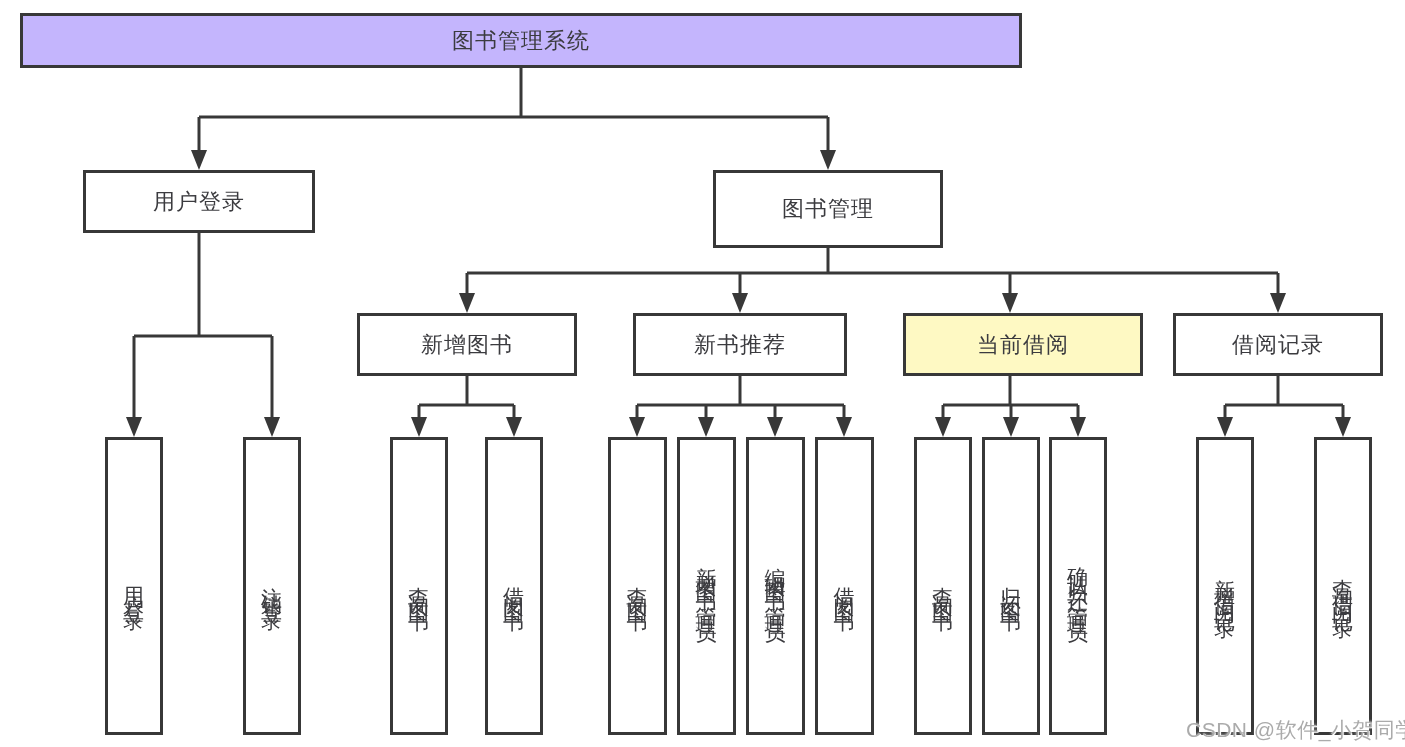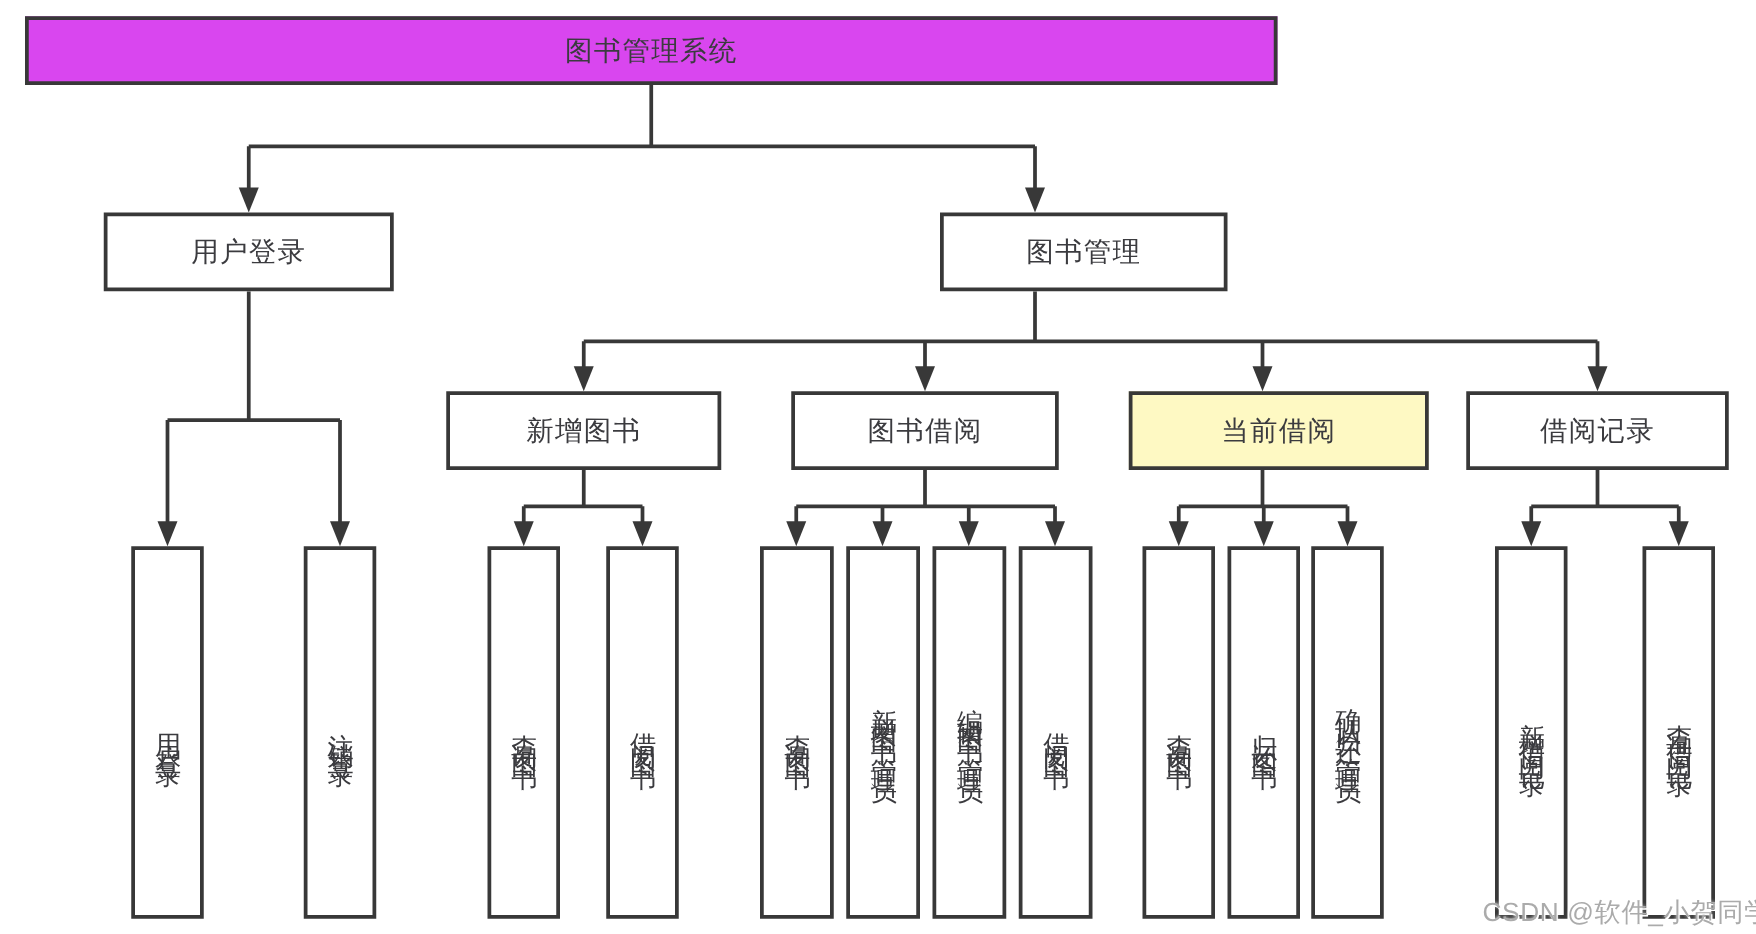--- a/index.html
+++ b/index.html
@@ -107,34 +107,34 @@
       <polygon points="706,437 698,417 714,417" fill="#383838"></polygon>
       <polygon points="775,437 767,417 783,417" fill="#383838"></polygon>
       <polygon points="844,437 836,417 852,417" fill="#383838"></polygon>
       <polygon points="943,437 935,417 951,417" fill="#383838"></polygon>
       <polygon points="1011,437 1003,417 1019,417" fill="#383838"></polygon>
       <polygon points="1078,437 1070,417 1086,417" fill="#383838"></polygon>
       <polygon points="1225,437 1217,417 1233,417" fill="#383838"></polygon>
       <polygon points="1343,437 1335,417 1351,417" fill="#383838"></polygon>
     </svg>
   <div id="nodes-layer">
-      <div class="node horizontal" style="left: 20px; top: 13px; width: 1002px; height: 55px; border-color: rgb(56, 56, 56); background: #d946ef; color: rgb(59, 59, 63);">
+      <div class="node horizontal" style="left: 20px; top: 13px; width: 1002px; height: 55px; border-color: rgb(56, 56, 56); background: #c4b5fd; color: rgb(59, 59, 63);">
         <span>图书管理系统</span>
       </div>
       <div class="node horizontal" style="left: 83px; top: 170px; width: 232px; height: 63px; border-color: rgb(56, 56, 56); background: rgb(255, 255, 255); color: rgb(59, 59, 63);">
         <span>用户登录</span>
       </div>
-      <div class="node horizontal" style="left: 713px; top: 170px; width: 230px; height: 63px; border-color: rgb(56, 56, 56); background: rgb(255, 255, 255); color: rgb(59, 59, 63); margin-left: 39px;">
+      <div class="node horizontal" style="left: 713px; top: 170px; width: 230px; height: 78px; border-color: rgb(56, 56, 56); background: rgb(255, 255, 255); color: rgb(59, 59, 63);">
         <span>图书管理</span>
       </div>
       <div class="node horizontal" style="left: 357px; top: 313px; width: 220px; height: 63px; border-color: rgb(56, 56, 56); background: rgb(255, 255, 255); color: rgb(59, 59, 63);">
         <span>新增图书</span>
       </div>
       <div class="node horizontal" style="left: 633px; top: 313px; width: 214px; height: 63px; border-color: rgb(56, 56, 56); background: rgb(255, 255, 255); color: rgb(59, 59, 63);">
-        <span>图书借阅</span>
+        <span>新书推荐</span>
       </div>
       <div class="node horizontal" style="left: 903px; top: 313px; width: 240px; height: 63px; border-color: rgb(56, 56, 56); background: #fef9c3; color: rgb(59, 59, 63);">
         <span>当前借阅</span>
       </div>
       <div class="node horizontal" style="left: 1173px; top: 313px; width: 210px; height: 63px; border-color: rgb(56, 56, 56); background: rgb(255, 255, 255); color: rgb(59, 59, 63);">
         <span>借阅记录</span>
       </div>
       <div class="node vertical" style="left: 105px; top: 437px; width: 58px; height: 298px; border-color: rgb(56, 56, 56); background: rgb(255, 255, 255); color: rgb(59, 59, 63);">
         <span>用户登录</span>
       </div>

